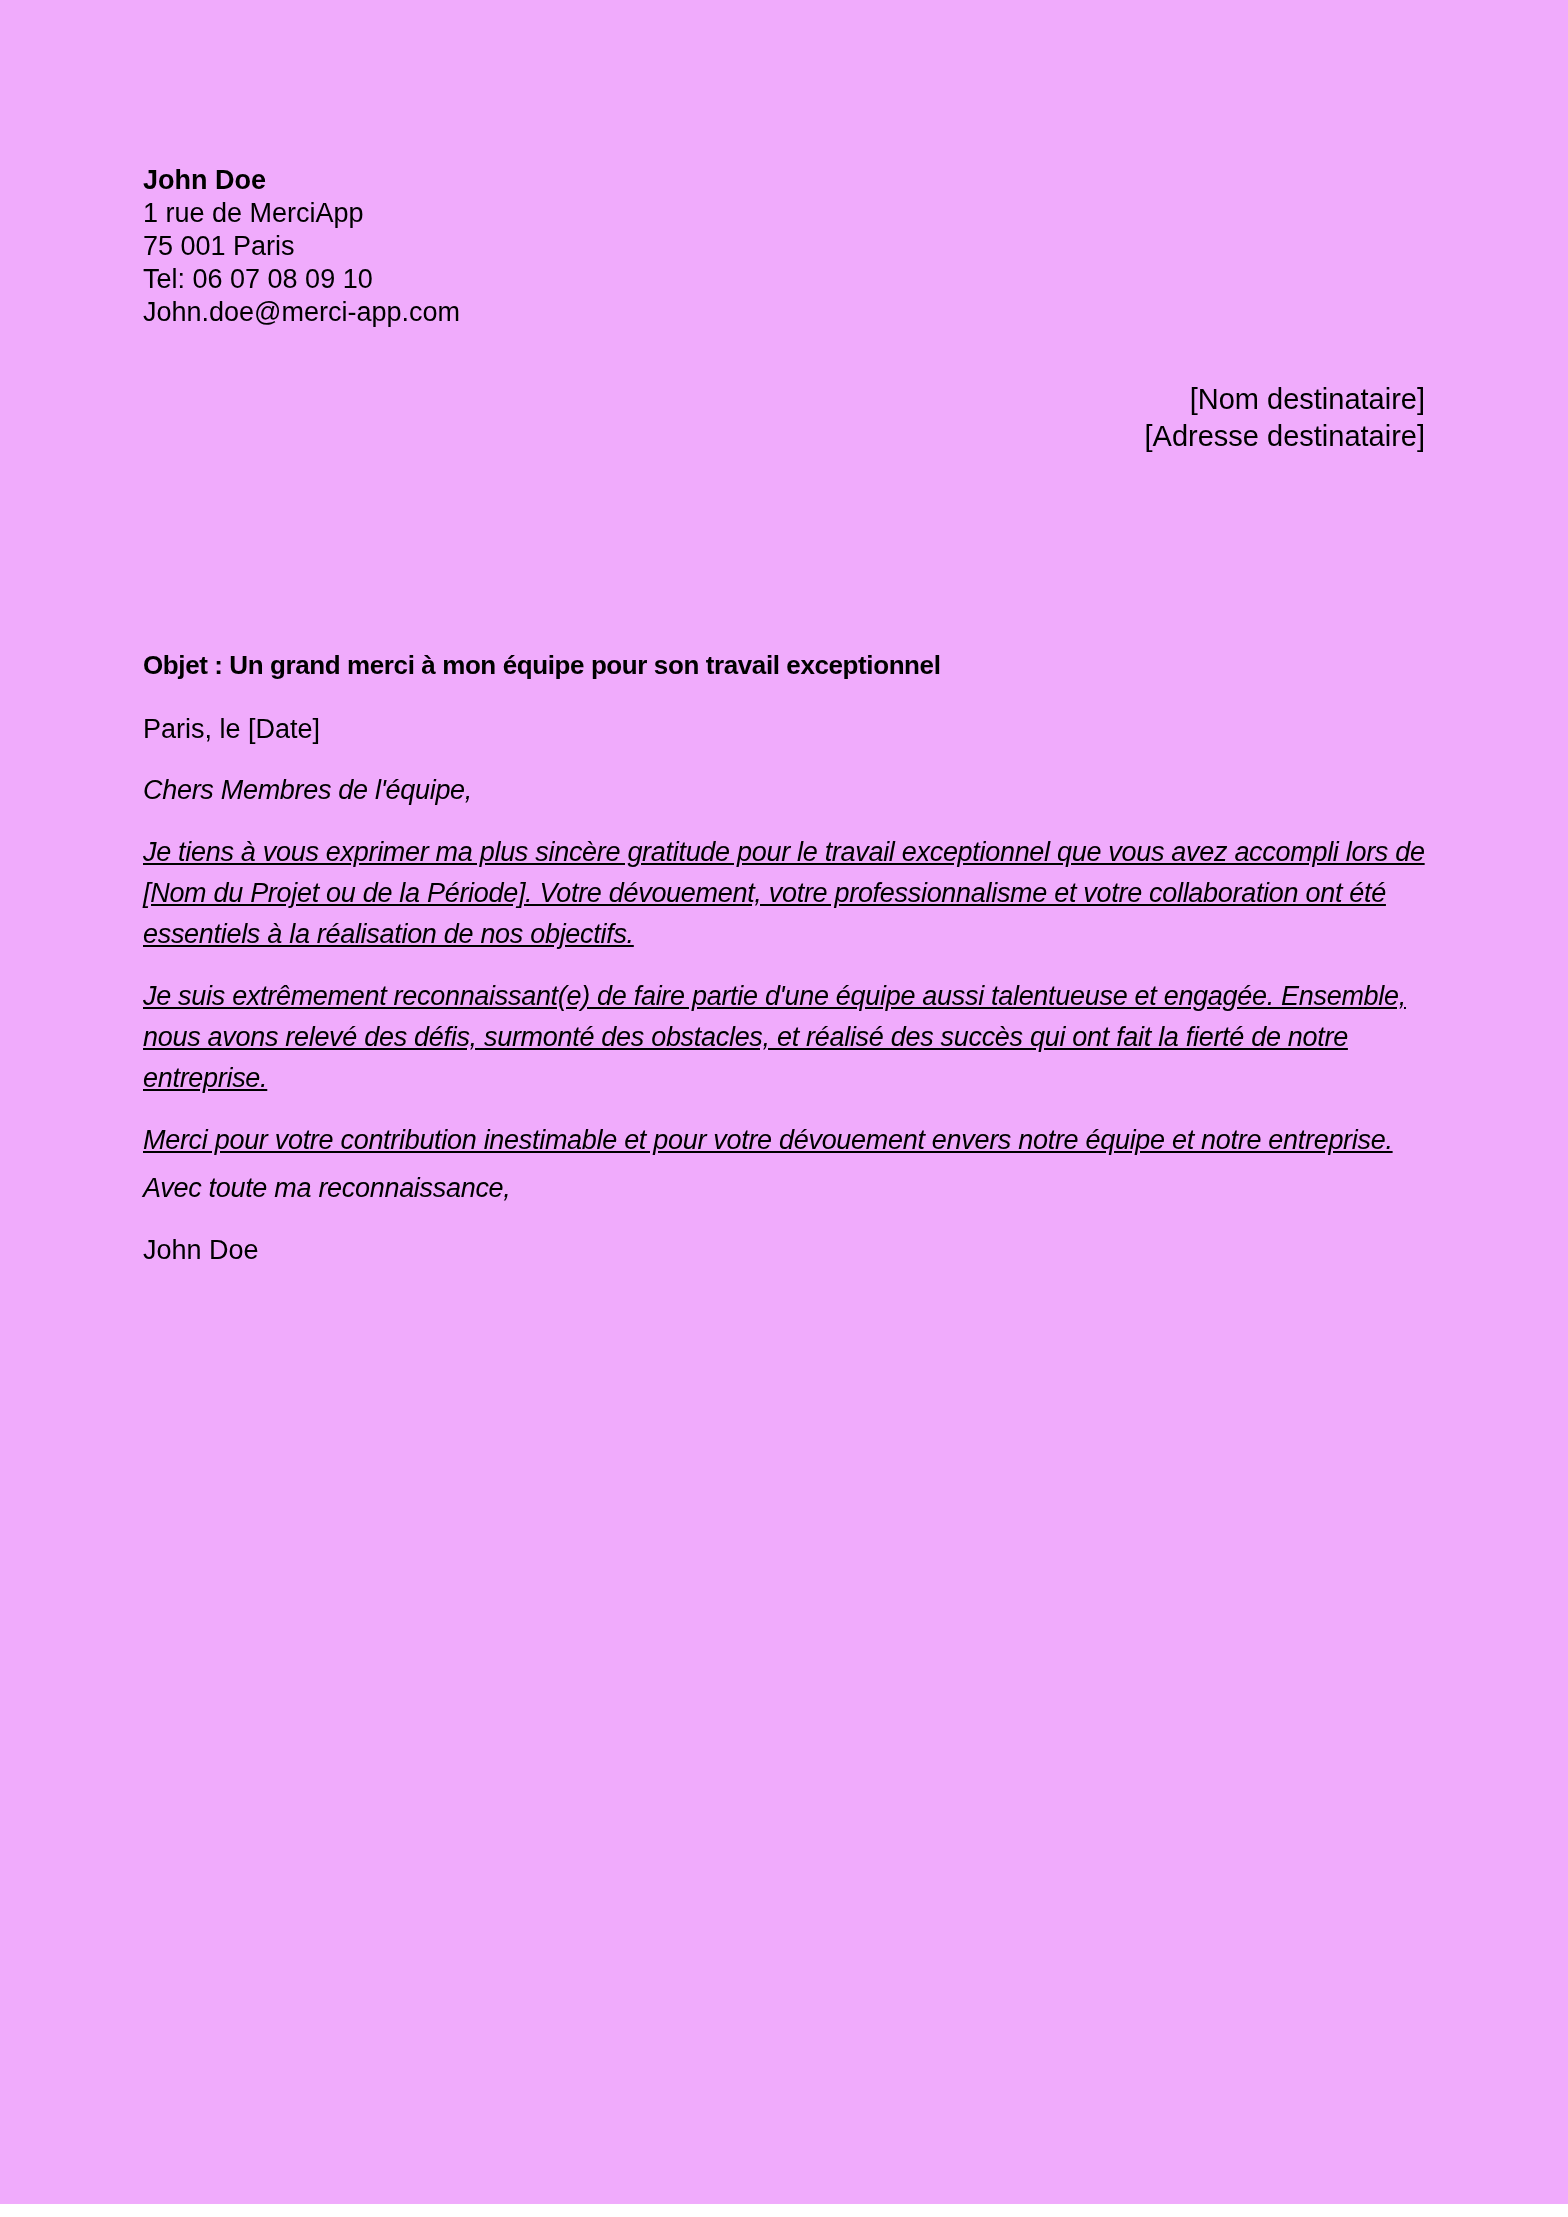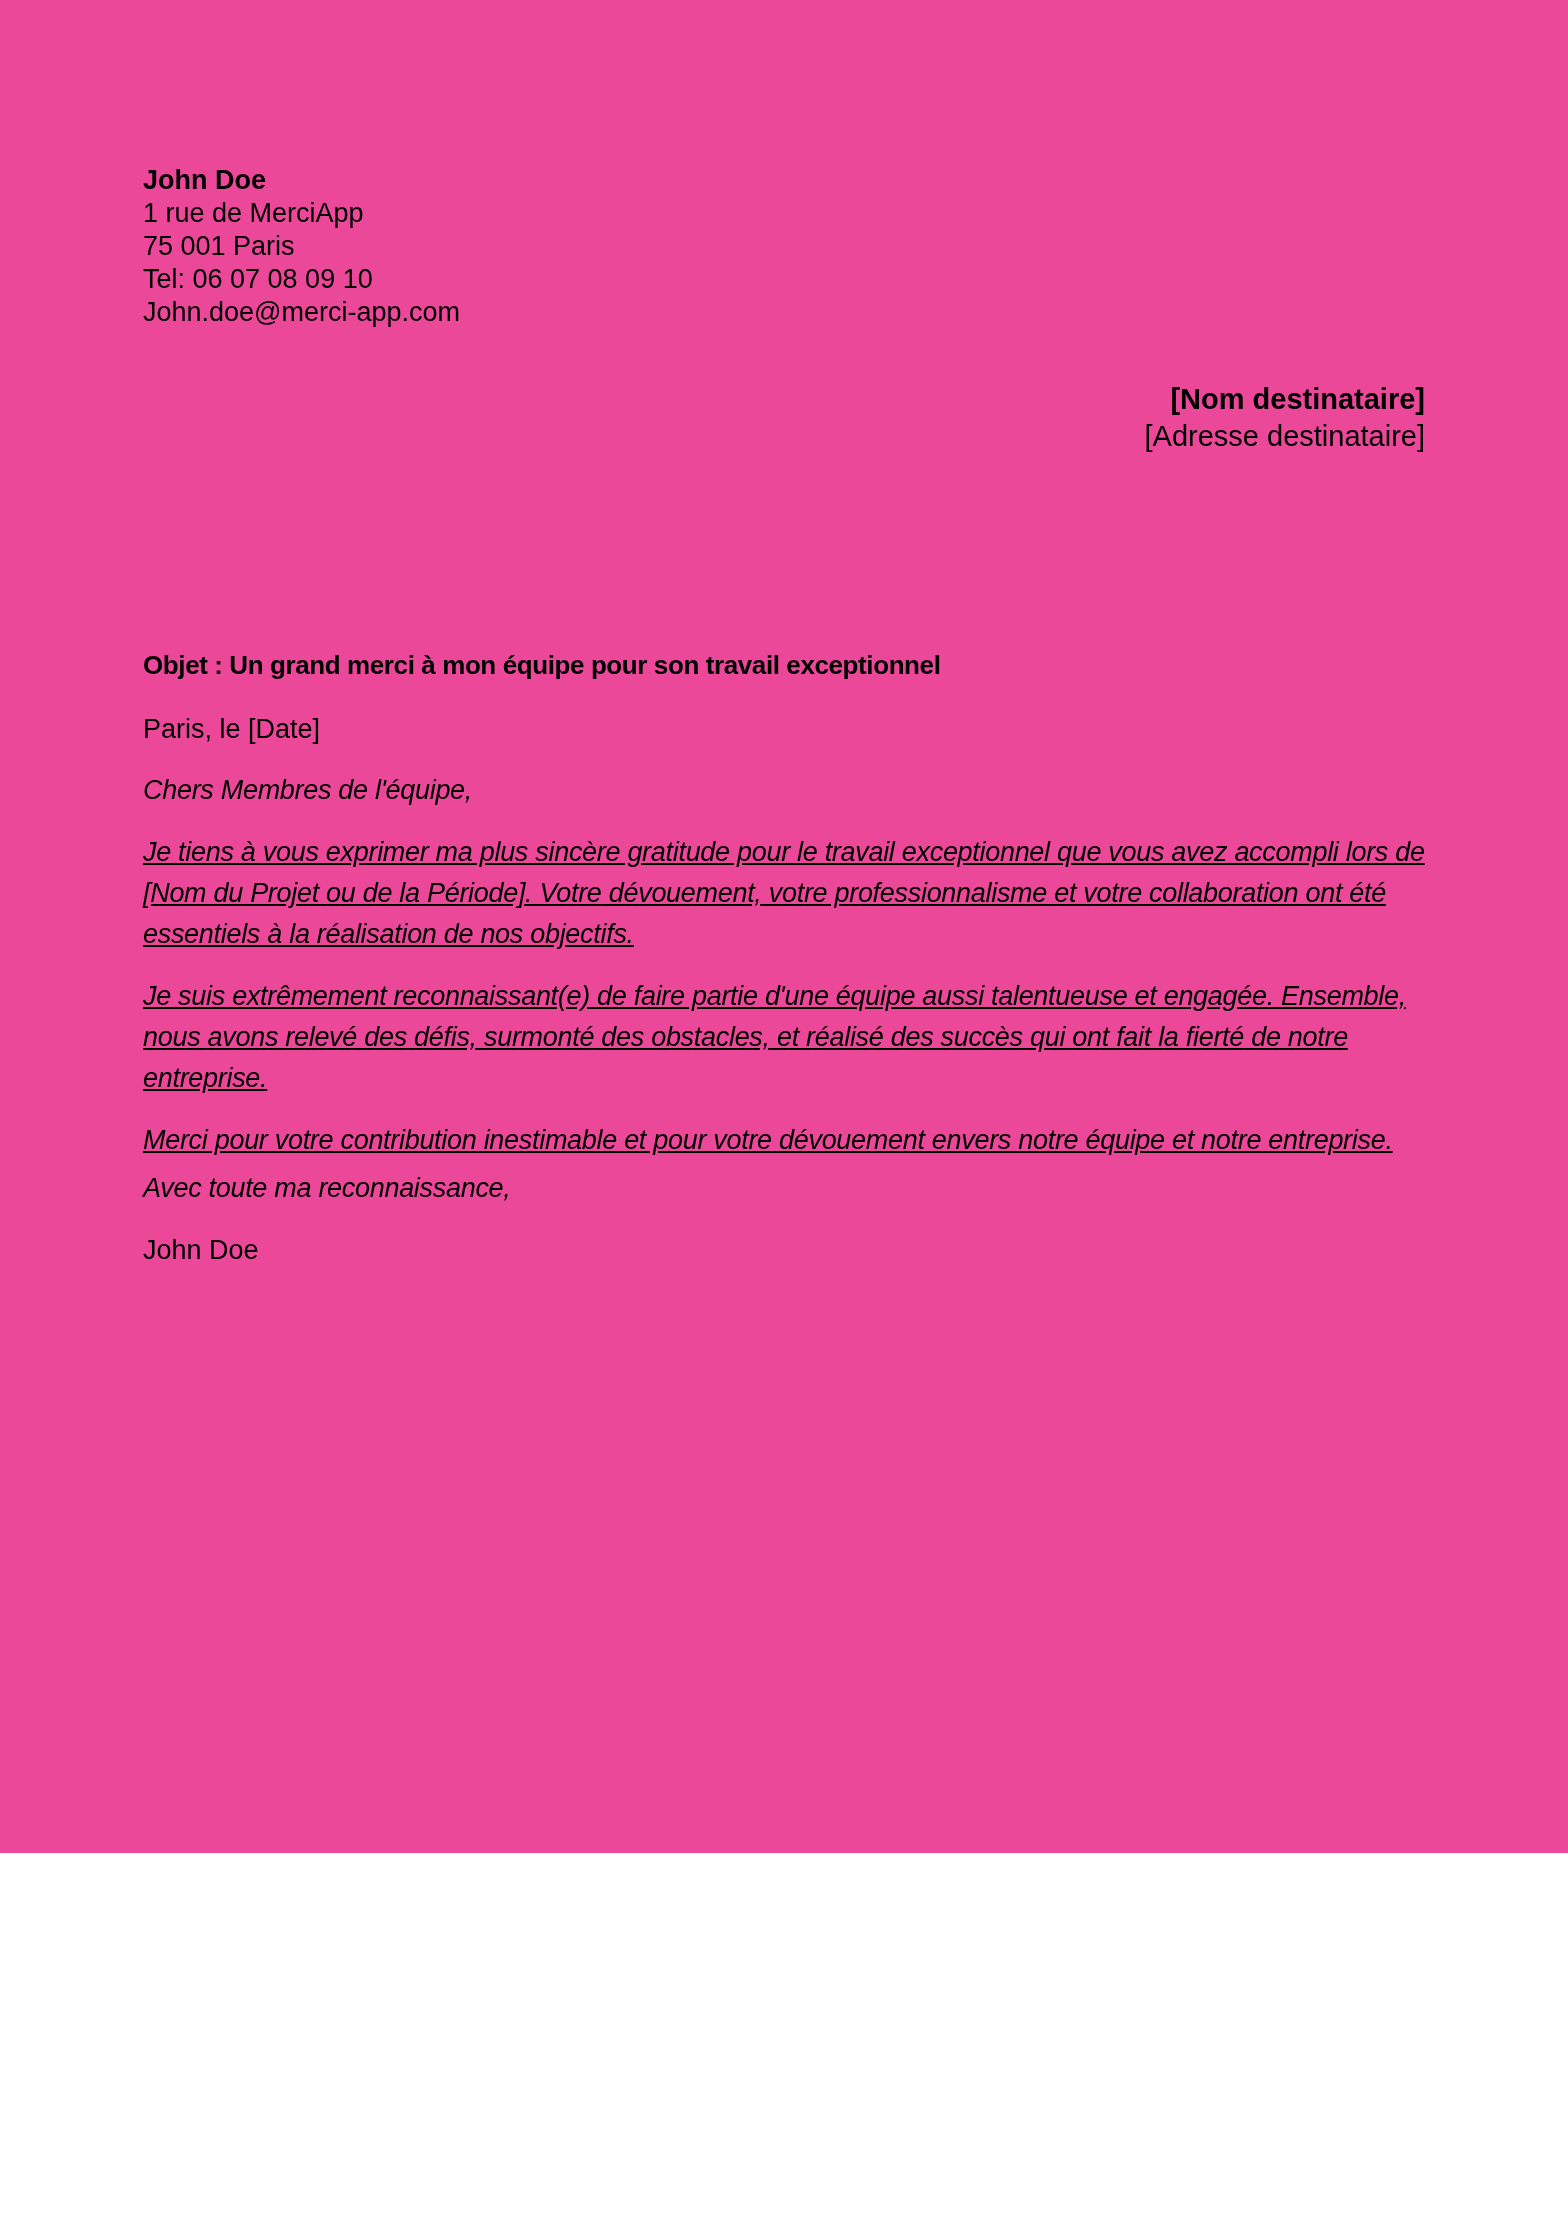--- a/index.html
+++ b/index.html
@@ -6,22 +6,22 @@
   html, body {
     margin: 0;
     padding: 0;
     background: #ffffff;
   }
   * { box-sizing: border-box; }
 
   .page {
     position: relative;
     width: 1568px;
-    height: 1853px;
-    background: #ec4899;
+    height: 2204px;
+    background: #f0abfc;
     color: #000000;
     font-family: "Liberation Sans", sans-serif;
     overflow: hidden;
     padding: 164px 143px 0 143px;
   }
 
   p { margin: 0; padding: 0; }
 
   
   .sender-block {
@@ -30,21 +30,21 @@
   }
   .sender-name { font-weight: bold; }
 
   
   .recipient-block {
     margin-top: 52px;
     text-align: right;
     font-size: 29px;
     line-height: 37px;
   }
-  .recipient-name { font-weight: bold; }
+  .recipient-name { font-weight: normal; }
 
   
   .subject-line {
     margin-top: 193px;
     font-size: 26px;
     line-height: 34px;
     font-weight: bold;
     letter-spacing: -0.4px;
   }
 

